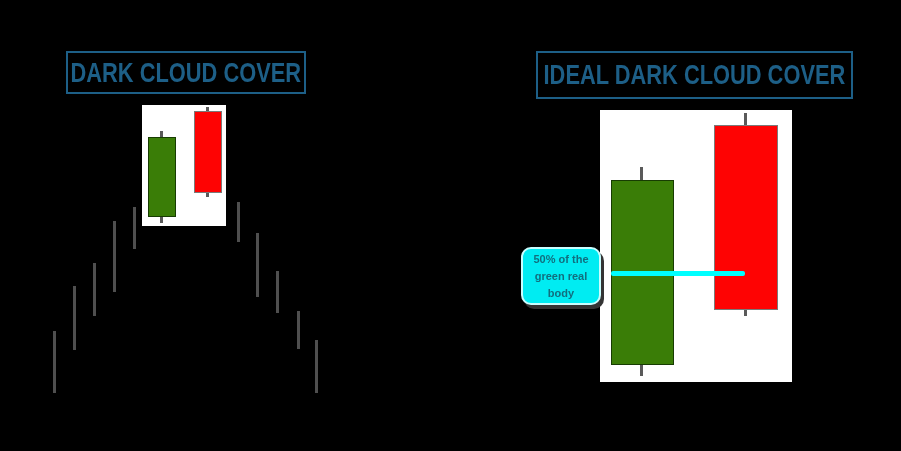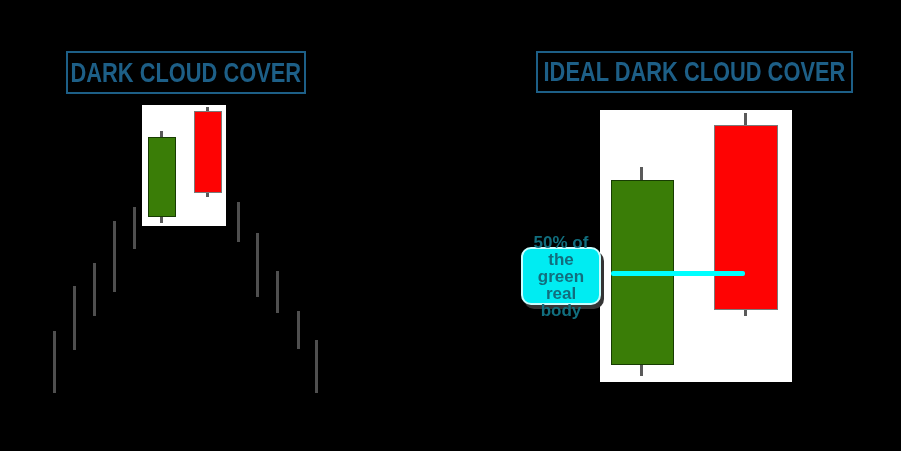--- a/index.html
+++ b/index.html
@@ -5,36 +5,36 @@
   html,body{margin:0;padding:0;background:#000;}
   .stage{
     position:relative;width:901px;height:451px;background:#000;overflow:hidden;
     font-family:"Liberation Sans", sans-serif;
   }
   .title-box{
     position:absolute;box-sizing:border-box;border:2px solid #1d5f87;
     display:flex;align-items:center;justify-content:center;background:transparent;
   }
   .title-box.left{left:66px;top:51px;width:240px;height:43px;}
-  .title-box.right{left:536px;top:51px;width:317px;height:42px;}
+  .title-box.right{left:536px;top:51px;width:317px;height:48px;}
   .title-text{
     color:#1d5f87;font-weight:bold;font-size:28px;white-space:nowrap;
     transform:scaleX(0.78);transform-origin:center center;letter-spacing:0px;
   }
   .white-box{position:absolute;background:#ffffff;}
   .white-box.left{left:142px;top:105px;width:84px;height:121px;}
   .white-box.right{left:600px;top:110px;width:192px;height:272px;}
   .shape{position:absolute;}
   .candle-body{position:absolute;box-sizing:border-box;}
   .annotation-label{
     position:absolute;left:521px;top:247px;width:80px;height:58px;box-sizing:border-box;
     background:#00ecf2;border:2px solid #c9fdff;border-radius:10px;
     box-shadow:3px 4px 0 #343434;
     display:flex;align-items:center;justify-content:center;text-align:center;
-    color:#116e7e;font-weight:bold;font-size:17px;line-height:17px;padding:2px;
+    color:#116e7e;font-weight:bold;font-size:11px;line-height:17px;padding:2px;
   }
   .logo{
     position:absolute;left:124px;top:371px;width:114px;box-sizing:border-box;
     border-top:2px solid #e53935;border-bottom:2px solid #43a047;
     display:flex;align-items:center;justify-content:center;gap:3px;padding:2px 0 1px 0;
   }
   .logo-text{font-weight:bold;font-size:15px;white-space:nowrap;letter-spacing:-0.3px;
     transform:scaleX(0.8);transform-origin:left center;display:inline-block;}
   .logo-text .bold-part{color:#1a67a8;}
   .logo-text .light-part{color:#2598c2;}

